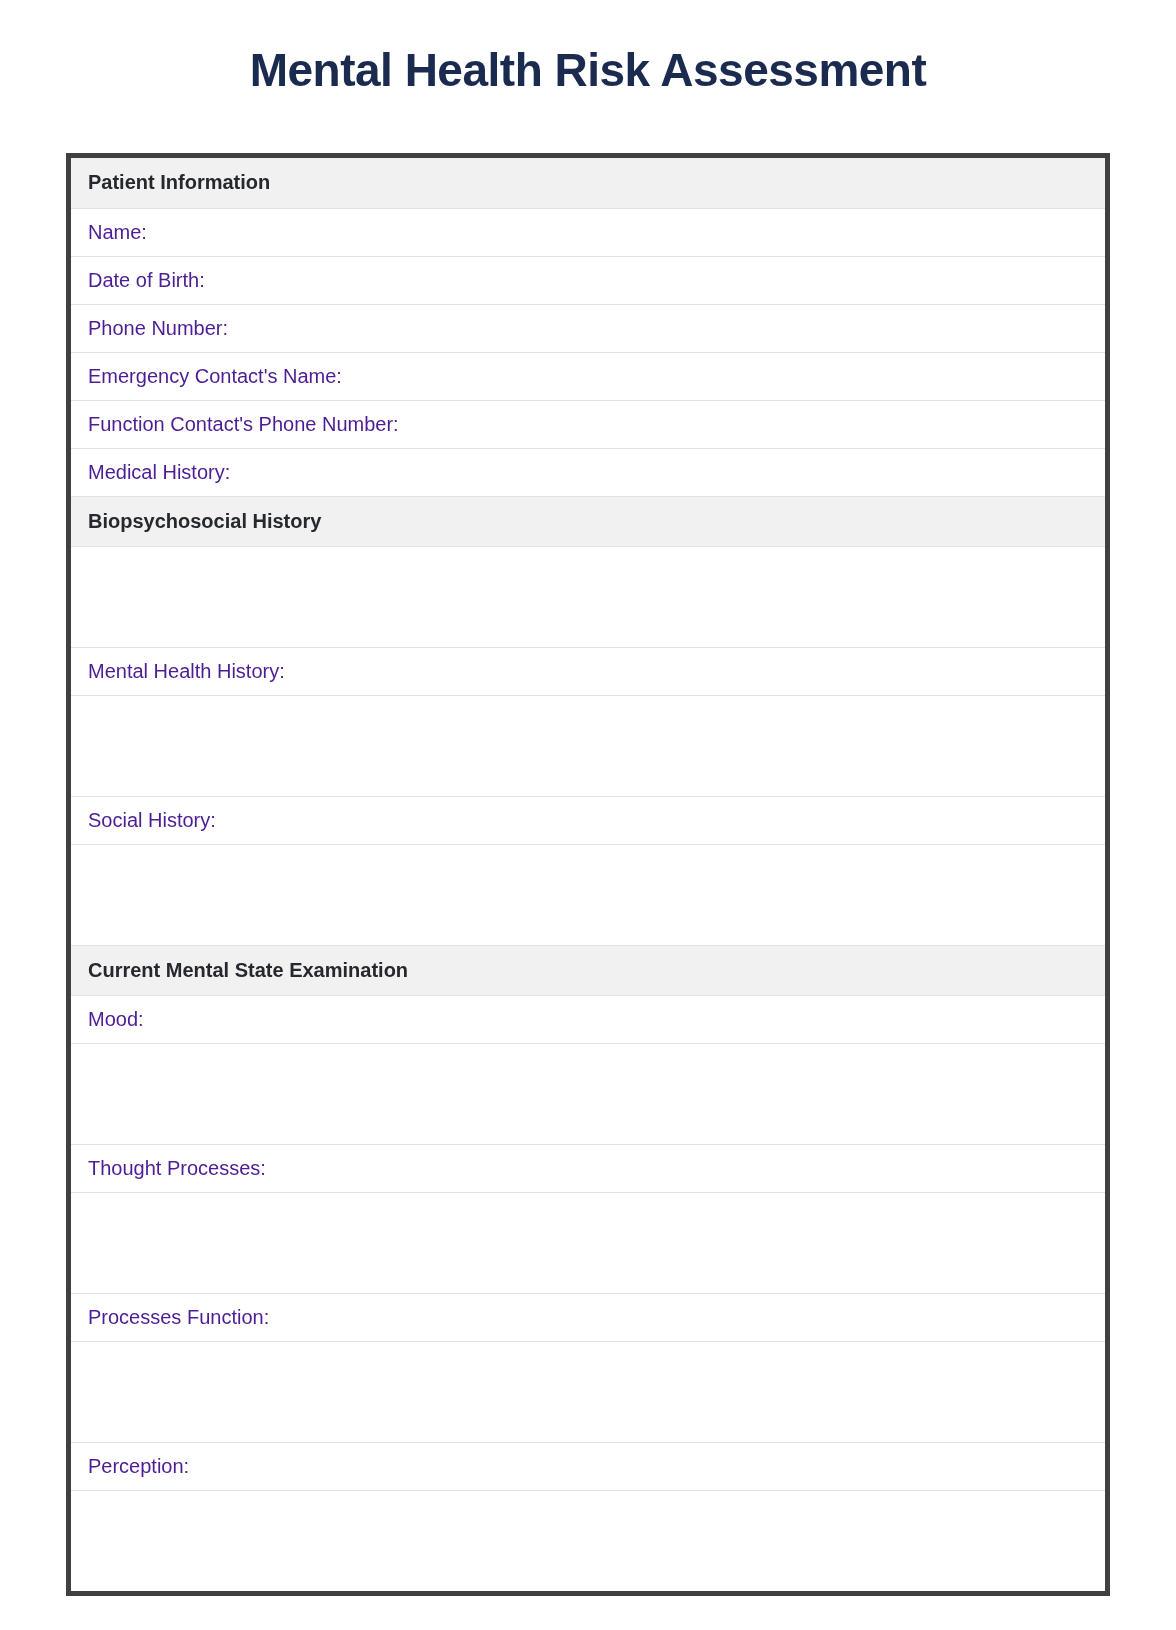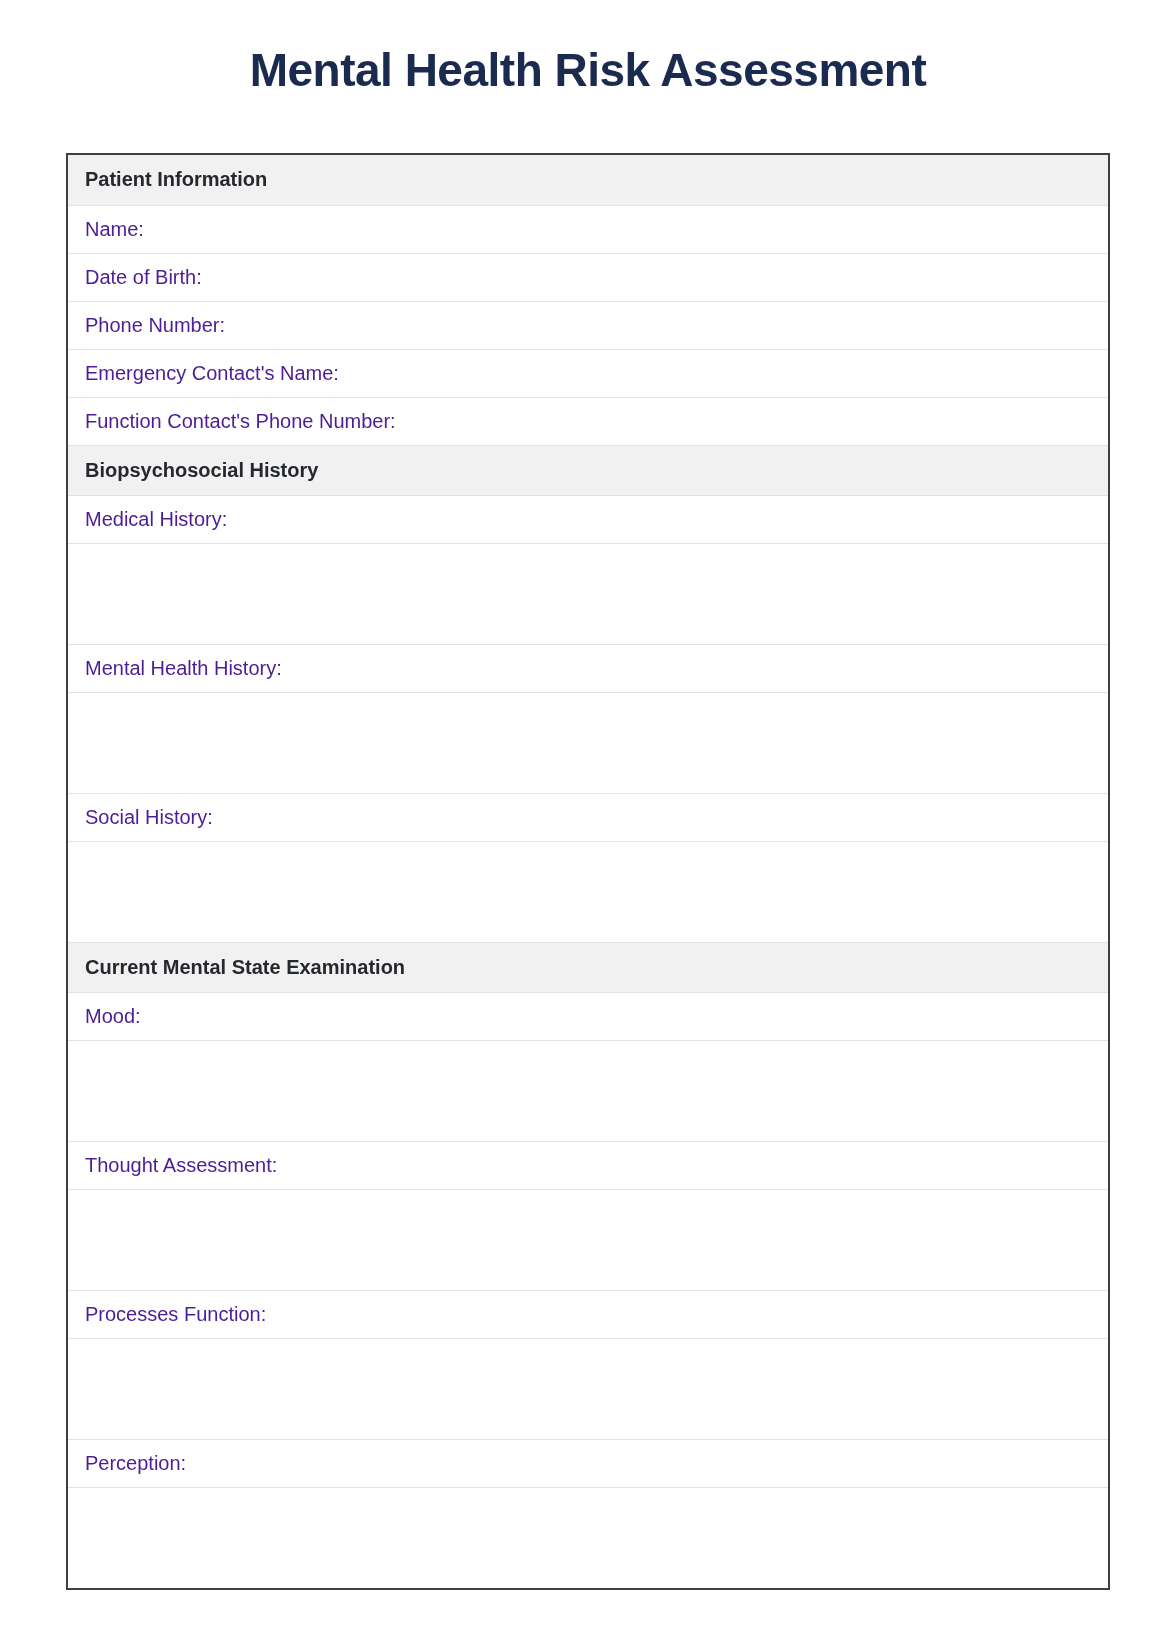--- a/index.html
+++ b/index.html
@@ -21,21 +21,21 @@
     text-align: center;
     font-size: 46px;
     font-weight: bold;
     letter-spacing: -0.5px;
     color: #1b2a4f;
     line-height: 1.15;
   }
   .form-table {
     width: 1044px;
     margin: 56px auto 0 auto;
-    border: 2px solid #404040;
+    border: 5px solid #404040;
     background: #ffffff;
   }
   .row {
     width: 100%;
     border-top: 1px solid #e2e2e5;
     display: flex;
     align-items: center;
     padding: 0 17px;
   }
   .row:first-child { border-top: none; }
@@ -80,25 +80,25 @@
     <div class="row label-row">
       <span>Phone Number:</span>
     </div>
     <div class="row label-row">
       <span>Emergency Contact's Name:</span>
     </div>
     <div class="row label-row">
       <span>Function Contact's Phone Number:</span>
     </div>
 
+    <div class="row label-row">
+      <span>Medical History:</span>
+    </div>
     <div class="row section-header">
       <span>Biopsychosocial History</span>
-    </div>
-    <div class="row label-row">
-      <span>Medical History:</span>
     </div>
     <div class="row writein"></div>
 
     <div class="row label-row">
       <span>Mental Health History:</span>
     </div>
     <div class="row writein"></div>
 
     <div class="row label-row">
       <span>Social History:</span>
@@ -107,21 +107,21 @@
 
     <div class="row section-header">
       <span>Current Mental State Examination</span>
     </div>
     <div class="row label-row">
       <span>Mood:</span>
     </div>
     <div class="row writein"></div>
 
     <div class="row label-row">
-      <span>Thought Assessment:</span>
+      <span>Thought Processes:</span>
     </div>
     <div class="row writein"></div>
 
     <div class="row label-row">
       <span>Processes Function:</span>
     </div>
     <div class="row writein"></div>
 
     <div class="row label-row">
       <span>Perception:</span>

